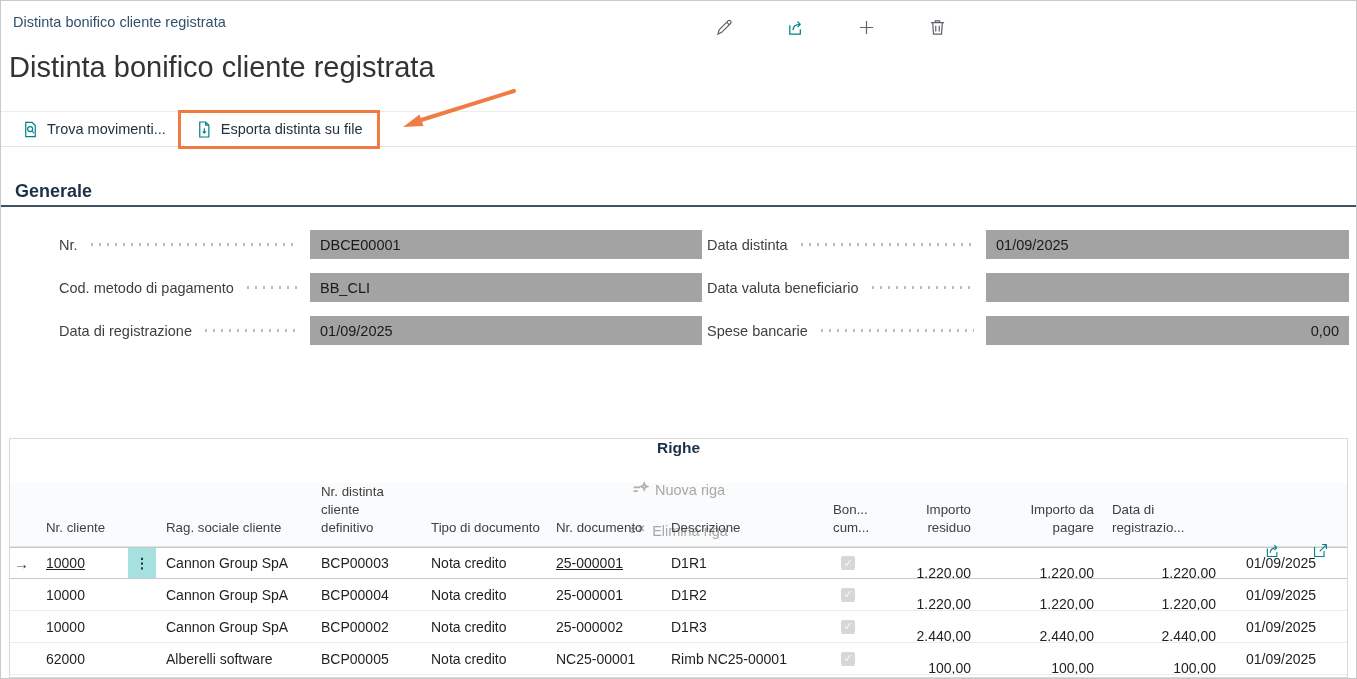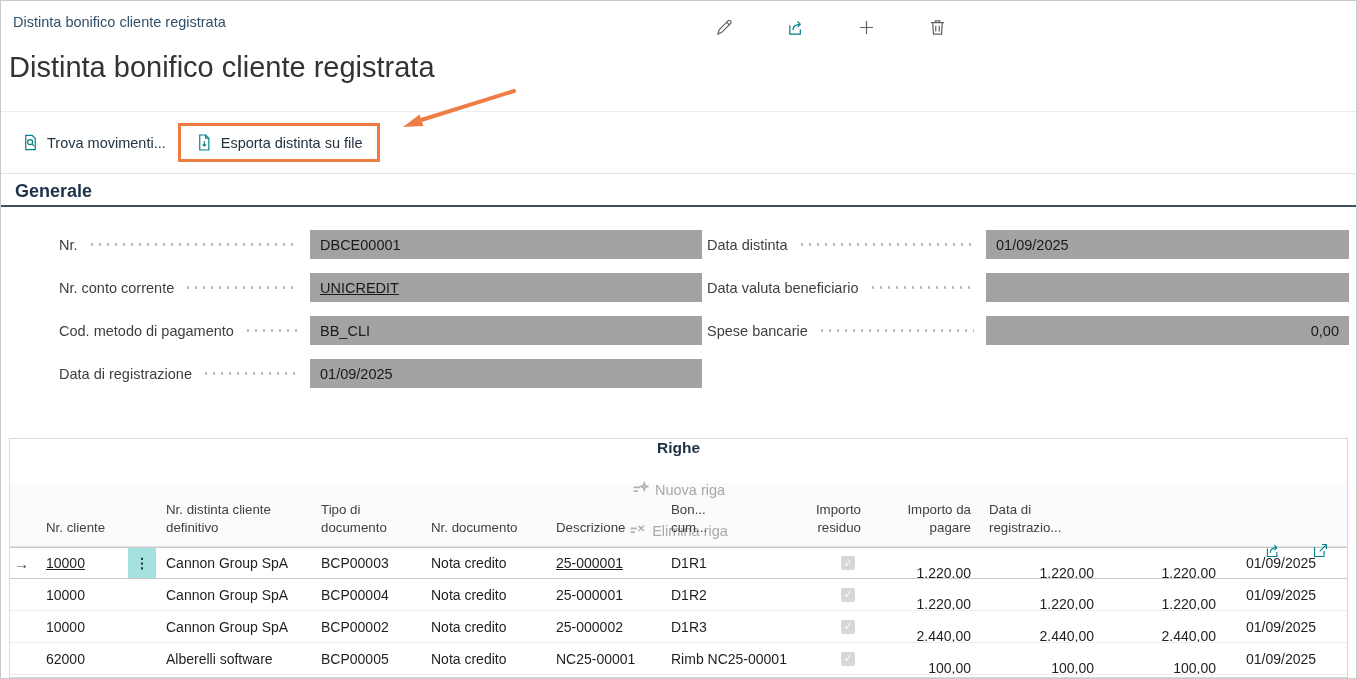--- a/index.html
+++ b/index.html
@@ -10,21 +10,21 @@
   
   .breadcrumb { position:absolute; left:12px; top:13px; font-size:14.5px; color:#31506b; }
   .top-icons { position:absolute; left:712px; top:15px; display:flex; gap:49px; }
   .icon-btn { width:22px; height:22px; background:none; border:none; cursor:pointer;
               display:flex; align-items:center; justify-content:center; padding:0; }
   .icon-btn svg { width:21px; height:21px; stroke:#5f6368; fill:none; stroke-width:1.4; }
   .icon-btn.teal svg { stroke:#008089; }
   .page-title { position:absolute; left:8px; top:50px; font-size:29px; font-weight:300; color:#333; }
 
   
-  .actionbar { position:absolute; left:0; right:0; top:110px; height:63px;
+  .actionbar { position:absolute; left:0; right:0; top:110px; height:36px;
                border-top:1px solid #ececec; border-bottom:1px solid #e4e4e4;
                display:flex; align-items:center; padding-left:14px; }
   .act-btn { display:flex; align-items:center; gap:7px; background:none; border:none;
              font-family:inherit; font-size:14.5px; color:#24323f; cursor:pointer; padding:0 6px; height:30px; }
   .act-btn svg { width:19px; height:19px; stroke:#008089; fill:none; stroke-width:1.5; }
   .export-box { border:3px solid #ee7c41; height:39px; display:flex; align-items:center;
                 margin-left:6px; padding:0 14px; }
   .annot-arrow { position:absolute; left:390px; top:82px; width:135px; height:52px; pointer-events:none; }
 
   
@@ -140,25 +140,20 @@
   </svg>
 
   <h2 class="section-title">Generale</h2>
   <div class="section-rule"></div>
 
   <div class="fields-col fields-left" id="fields-left">
       <div class="fieldrow">
         <span class="lbl">Nr.</span>
         <span class="dots"></span>
         <div class="val">DBCE00001</div>
-      </div>
-      <div class="fieldrow">
-        <span class="lbl">Nr. conto corrente</span>
-        <span class="dots"></span>
-        <div class="val link">UNICREDIT</div>
       </div>
       <div class="fieldrow">
         <span class="lbl">Cod. metodo di pagamento</span>
         <span class="dots"></span>
         <div class="val">BB_CLI</div>
       </div>
       <div class="fieldrow">
         <span class="lbl">Data di registrazione</span>
         <span class="dots"></span>
         <div class="val">01/09/2025</div>
@@ -213,20 +208,21 @@
             <path d="M4.5 7.5v12h12v-7"></path>
             <path d="M11 13L19.5 4.5M19.5 4.5h-5.5M19.5 4.5V10"></path>
           </svg>
         </button>
       </span>
     </div>
     <div class="tgrid thead" id="thead">
         <div class="th"></div>
         <div class="th">Nr. cliente</div>
         <div class="th"></div>
+        <div class="th">Rag. sociale cliente</div>
         <div class="th">Nr. distinta cliente definitivo</div>
         <div class="th">Tipo di documento</div>
         <div class="th">Nr. documento</div>
         <div class="th">Descrizione</div>
         <div class="th">Bon...
 cum...</div>
         <div class="th right">Importo residuo</div>
         <div class="th right">Importo da pagare</div>
         <div class="th">Data di registrazio...</div>
       </div>

